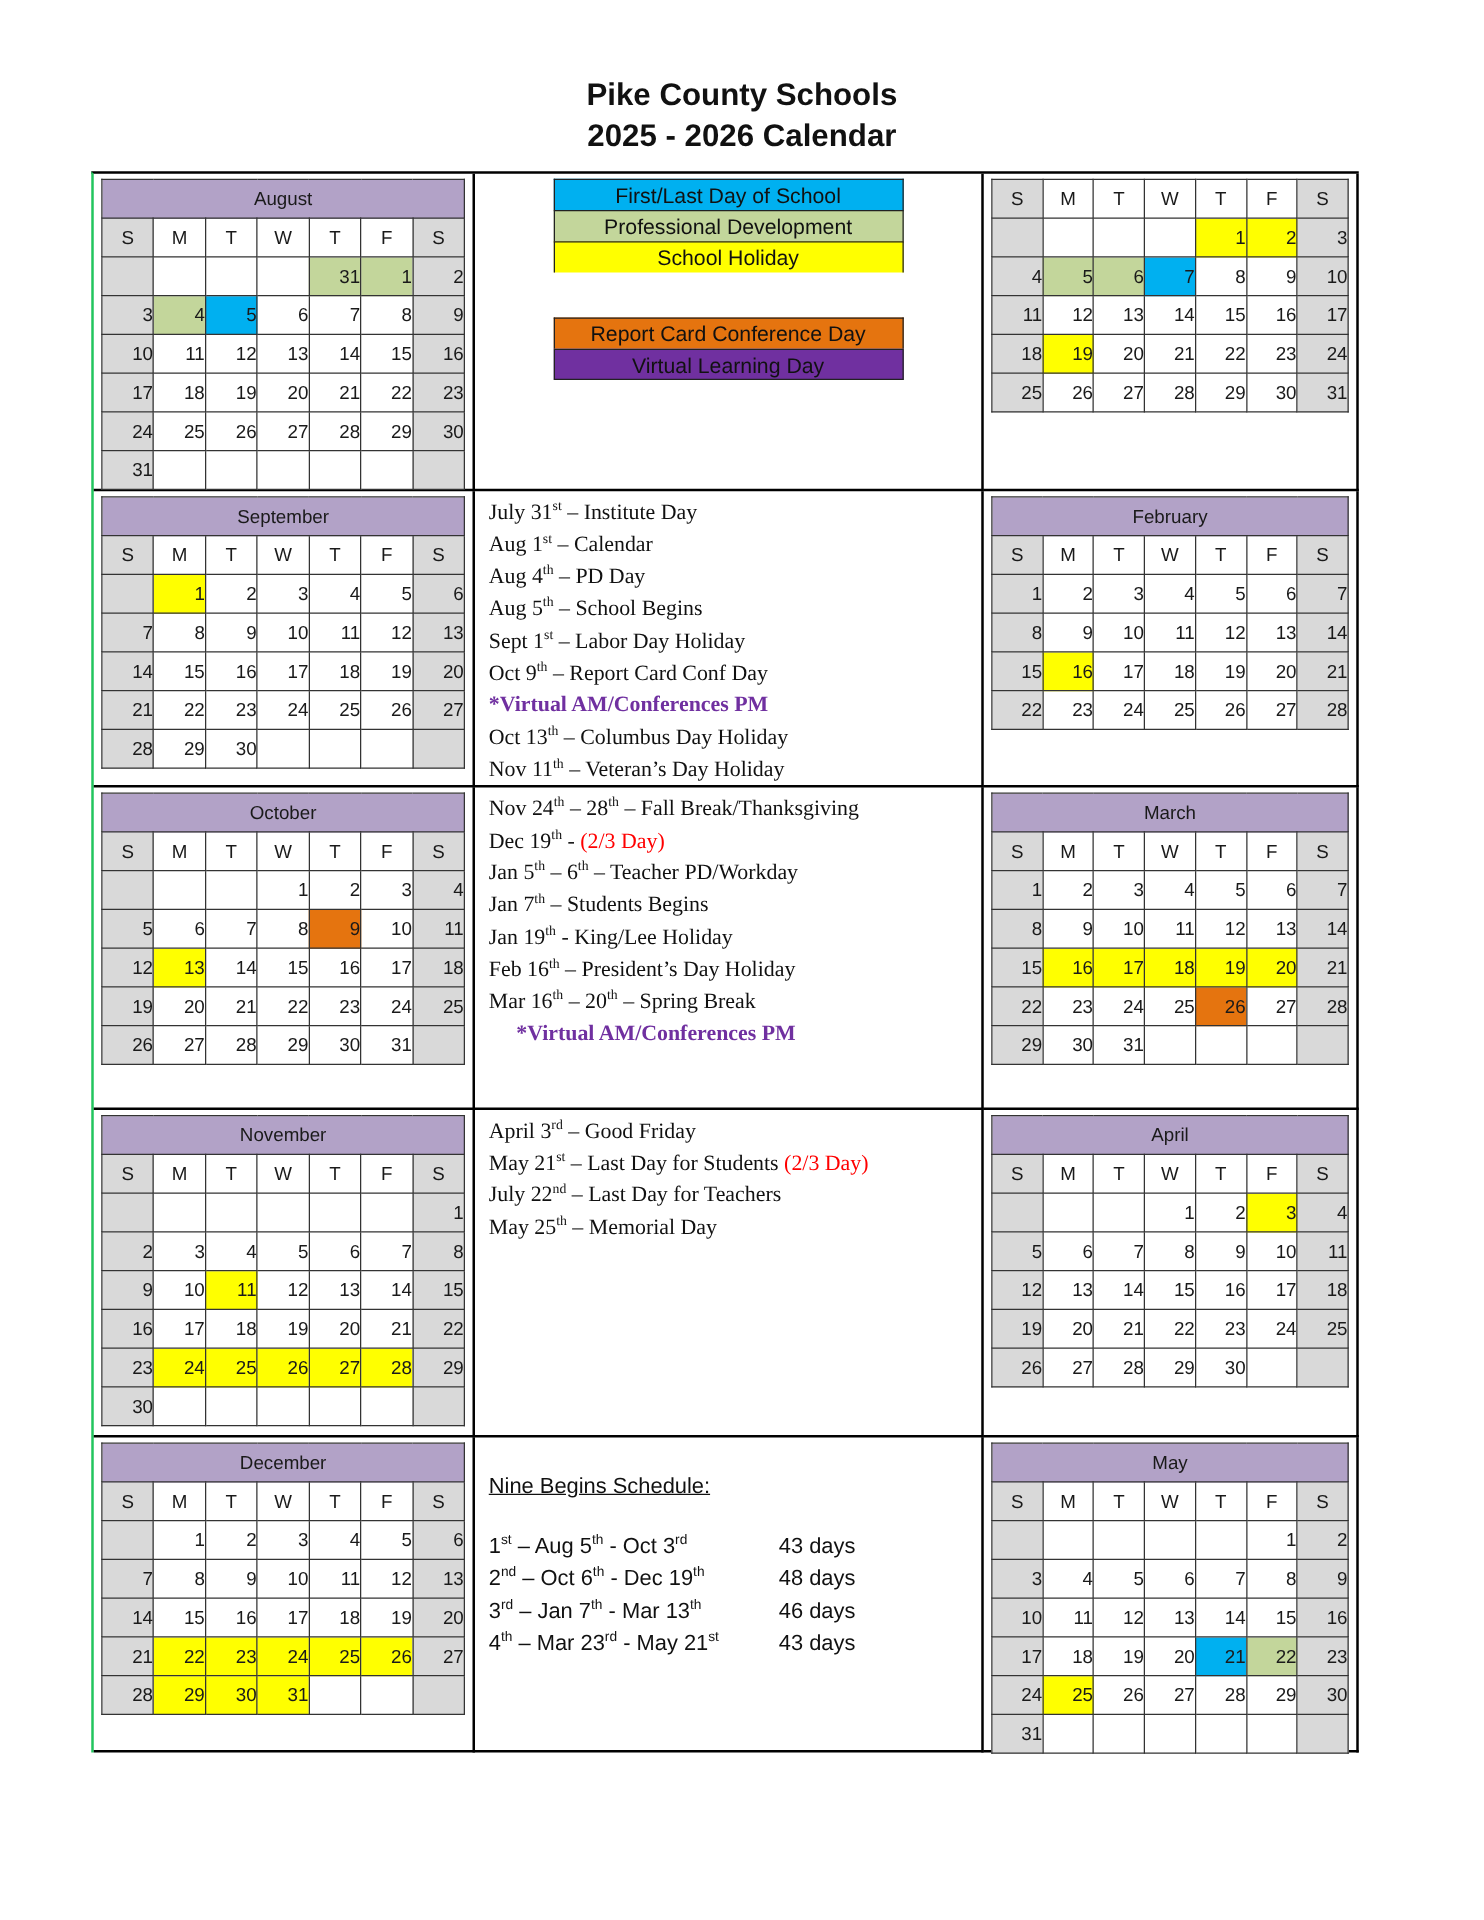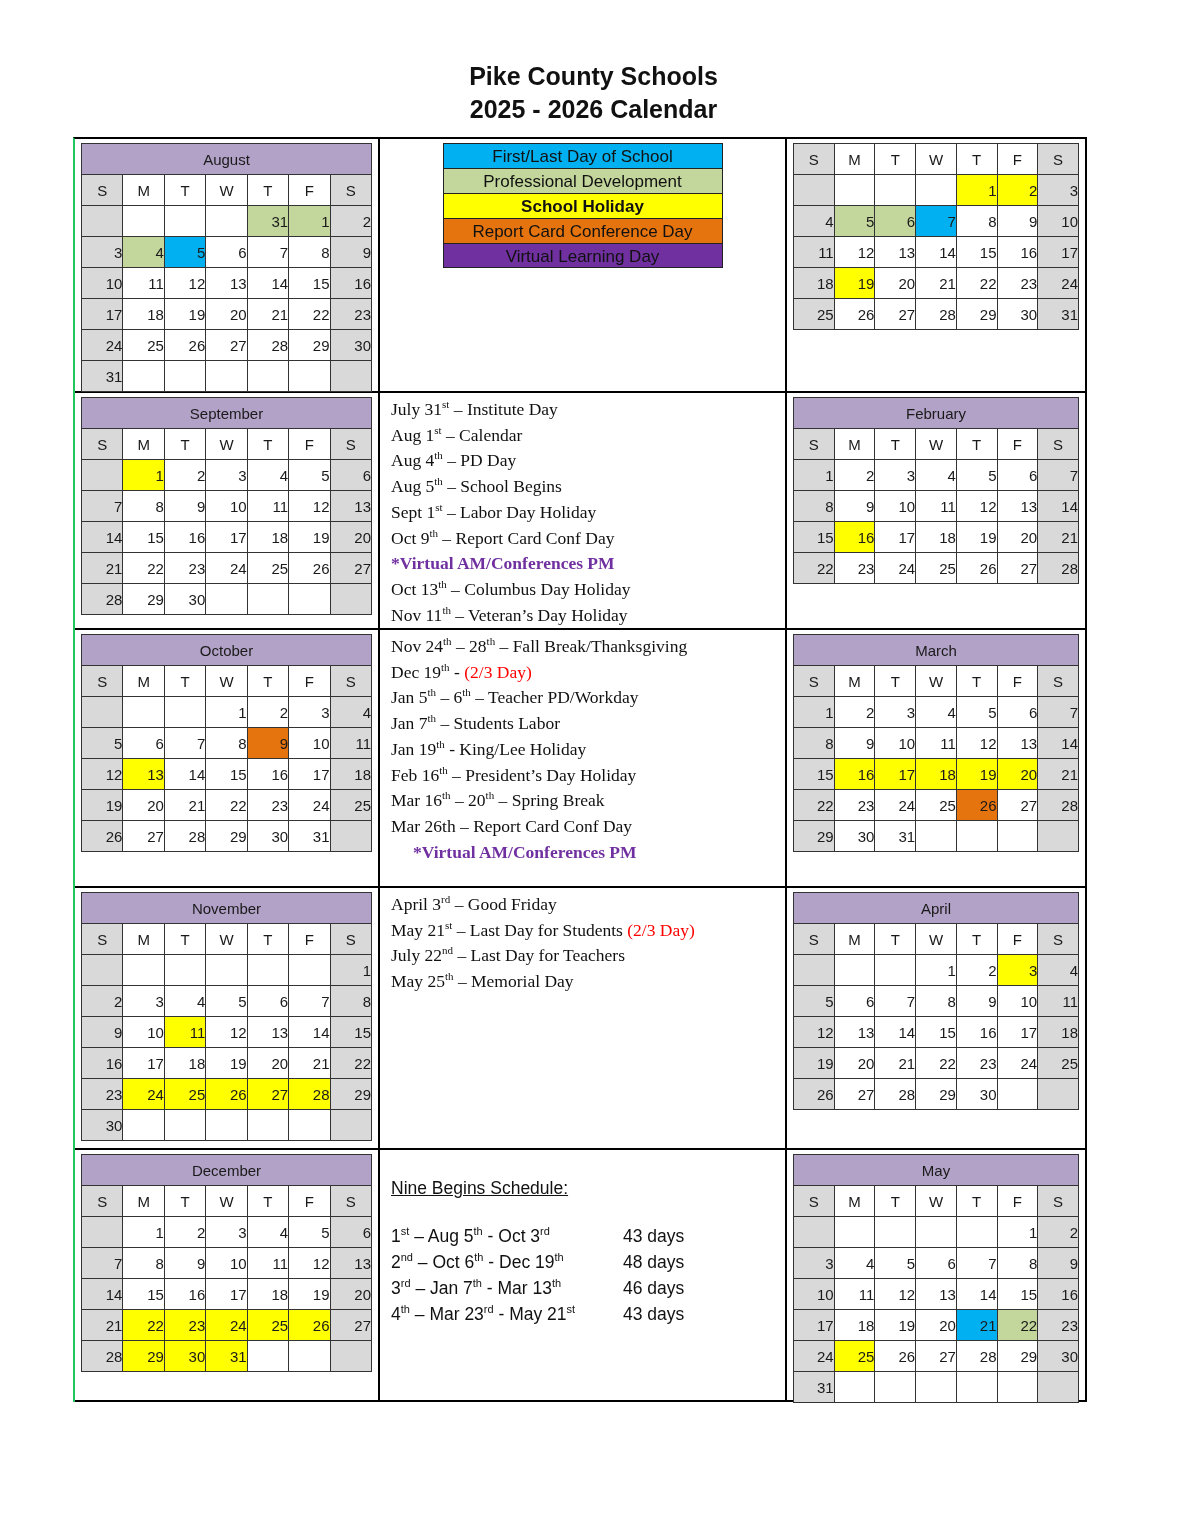--- a/index.html
+++ b/index.html
@@ -129,22 +129,22 @@
               <td class="day"></td>
               <td class="day" style="background: rgb(217, 217, 217);"></td>
             </tr>
           </tbody>
         </table>
       </div>
     <div class="cell">
       <div class="legend">
           <div class="legend-row" style="background: rgb(0, 176, 240);">First/Last Day of School</div>
           <div class="legend-row" style="background: rgb(195, 214, 155);">Professional Development</div>
-          <div class="legend-row" style="background: rgb(255, 255, 0); font-weight: bold;">School Holiday</div>
-          <div class="legend-row" style="background: rgb(229, 116, 15);">Report Card Conference Day</div>
+          <div class="legend-row" style="background: rgb(255, 255, 0);">School Holiday</div>
+          <div class="legend-row" style="background: rgb(229, 116, 15); margin-top: 36px;">Report Card Conference Day</div>
           <div class="legend-row" style="background: rgb(112, 48, 160);">Virtual Learning Day</div>
         </div>
     </div>
     <div class="cell">
         <table class="month-table">
           <tbody>
             <tr>
               <td class="dow" style="background: rgb(217, 217, 217);">S</td>
               <td class="dow">M</td>
               <td class="dow">T</td>
@@ -394,25 +394,24 @@
               <td class="day" style="background: rgb(217, 217, 217);"></td>
             </tr>
           </tbody>
         </table>
       </div>
     <div class="cell">
       <div class="events">
           <div class="event-line"><span>Nov 24</span><sup>th</sup><span> – 28</span><sup>th</sup><span> – Fall Break/Thanksgiving</span></div>
           <div class="event-line"><span>Dec 19</span><sup>th</sup><span> - </span><span style="color: rgb(255, 0, 0);">(2/3 Day)</span></div>
           <div class="event-line"><span>Jan 5</span><sup>th</sup><span> – 6</span><sup>th</sup><span> – Teacher PD/Workday</span></div>
-          <div class="event-line"><span>Jan 7</span><sup>th</sup><span> – Students Labor</span></div>
+          <div class="event-line"><span>Jan 7</span><sup>th</sup><span> – Students Begins</span></div>
           <div class="event-line"><span>Jan 19</span><sup>th</sup><span> - King/Lee Holiday</span></div>
           <div class="event-line"><span>Feb 16</span><sup>th</sup><span> – President’s Day Holiday</span></div>
           <div class="event-line"><span>Mar 16</span><sup>th</sup><span> – 20</span><sup>th</sup><span> – Spring Break</span></div>
-          <div class="event-line"><span>Mar 26th – Report Card Conf Day</span></div>
           <div class="event-line indent"><span style="color: rgb(112, 48, 160); font-weight: bold;">*Virtual AM/Conferences PM</span></div>
         </div>
     </div>
     <div class="cell">
         <table class="month-table">
           <tbody>
             <tr>
               <th colspan="7" class="month-name" style="background: rgb(178, 162, 199);">March</th>
             </tr>
             <tr>

